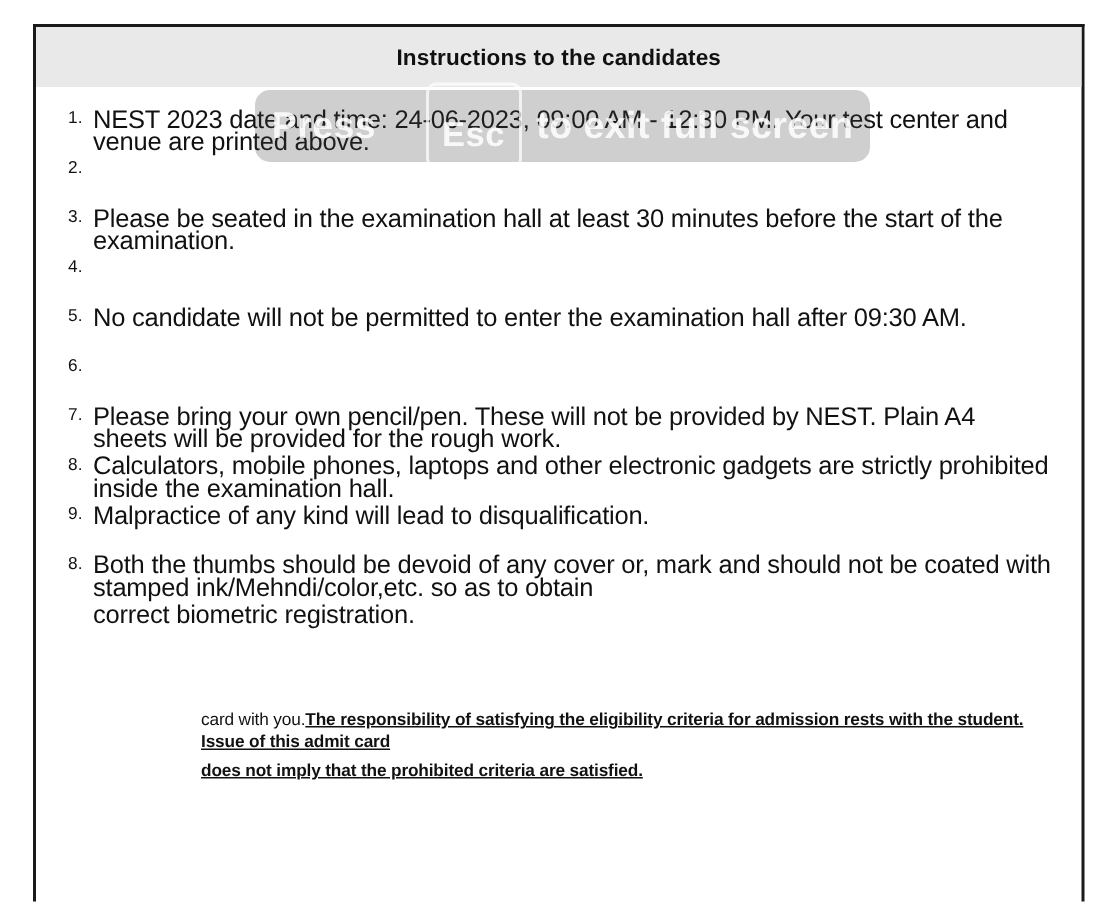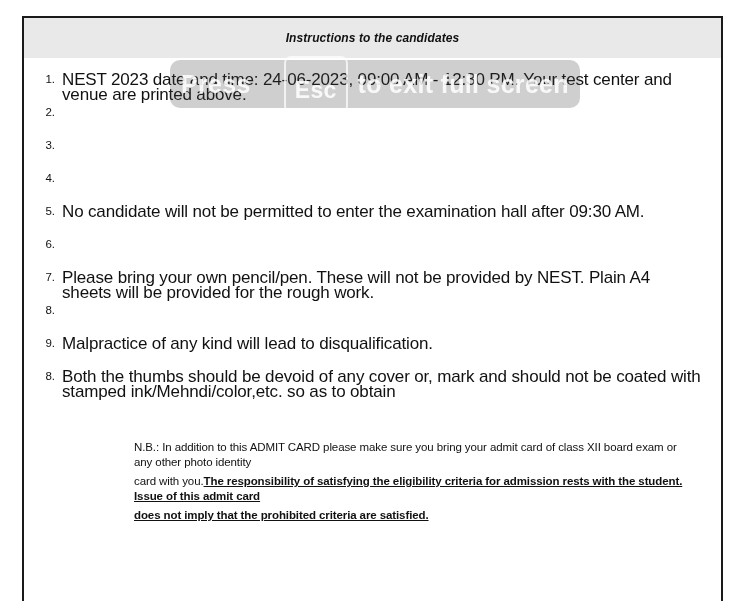--- a/index.html
+++ b/index.html
@@ -32,23 +32,22 @@
 
   
   #instructions-header {
     height: 40px;
     background: #e9e9e9;
     display: flex;
     align-items: center;
     justify-content: center;
   }
   #instructions-title {
-    font-size: 12px;
+    font-size: 15px;
     font-weight: bold;
-    font-style: italic;
     color: #111111;
     letter-spacing: 0.1px;
     text-align: center;
   }
 
   
   #instructions-list {
     padding: 14px 0 0 0;
   }
   .instruction-row {
@@ -145,20 +144,21 @@
       <span class="instruction-number">1.</span>
       <span class="instruction-text">NEST 2023 date and time: 24-06-2023, 09:00 AM - 12:30 PM. Your test center and venue are printed above.</span>
     </div>
 
     <div class="instruction-row">
       <span class="instruction-number">2.</span>
     </div>
 
     <div class="instruction-row">
       <span class="instruction-number">3.</span>
+      <span class="instruction-text">Please be seated in the examination hall at least 30 minutes before the start of the examination.</span>
     </div>
 
     <div class="instruction-row">
       <span class="instruction-number">4.</span>
     </div>
 
     <div class="instruction-row">
       <span class="instruction-number">5.</span>
       <span class="instruction-text">No candidate will not be permitted to enter the examination hall after 09:30 AM.</span>
     </div>
@@ -167,37 +167,41 @@
       <span class="instruction-number">6.</span>
     </div>
 
     <div class="instruction-row">
       <span class="instruction-number">7.</span>
       <span class="instruction-text">Please bring your own pencil/pen. These will not be provided by NEST. Plain A4 sheets will be provided for the rough work.</span>
     </div>
 
     <div class="instruction-row">
       <span class="instruction-number">8.</span>
+      <span class="instruction-text">Calculators, mobile phones, laptops and other electronic gadgets are strictly prohibited inside the examination hall.</span>
     </div>
 
     <div class="instruction-row">
       <span class="instruction-number">9.</span>
       <span class="instruction-text">Malpractice of any kind will lead to disqualification.</span>
     </div>
 
     <div class="instruction-row">
       <span class="instruction-number">8.</span>
       <span class="instruction-text">Both the thumbs should be devoid of any cover or, mark and should not be coated with stamped ink/Mehndi/color,etc. so as to obtain</span>
     </div>
 
+    <div class="instruction-row continuation">
+      <span class="instruction-number"></span>
+      <span class="instruction-text">correct biometric registration.</span>
+    </div>
 
   </div>
 
   <div id="nb-block">
-    <div class="nb-line">N.B.: In addition to this ADMIT CARD please make sure you bring your admit card of class XII board exam or any other photo identity</div>
     <div class="nb-line"><span>card with you.</span><span class="nb-bold">The responsibility of satisfying the eligibility criteria for admission rests with the student. Issue of this admit card</span></div>
     <div class="nb-line nb-bold">does not imply that the prohibited criteria are satisfied.</div>
   </div>
 
 </div>
 
 <div id="fullscreen-hint">
   <span class="hint-word">Press</span>
   <span id="esc-key">
     <span class="hint-word">Esc</span>

